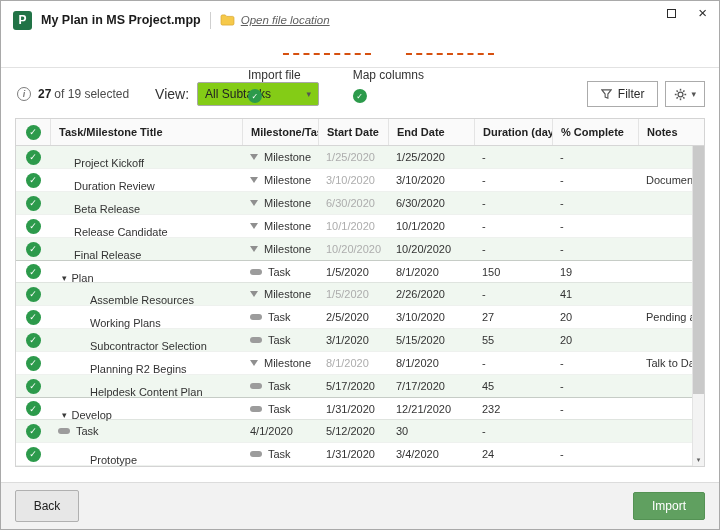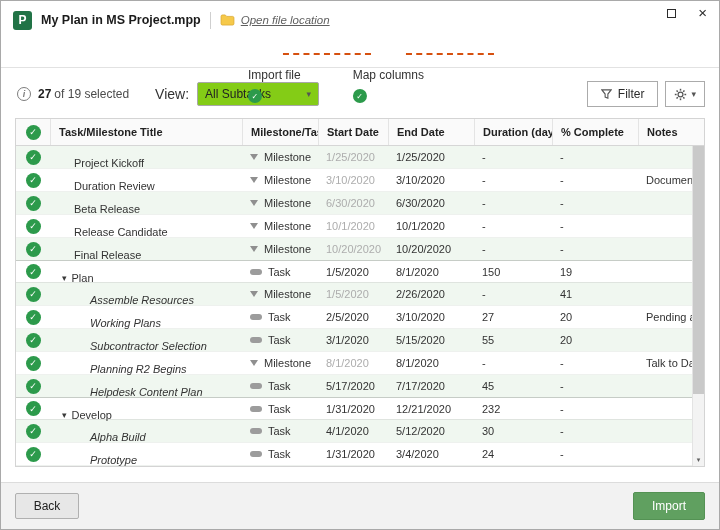--- a/index.html
+++ b/index.html
@@ -96,21 +96,21 @@
   .tr.group-row { border-top: 1px solid #c6ccc6; margin-top: -1px; border-bottom-color: #dfe4df; }
   .td { font-size: 11px; color: #333; padding-left: 8px; white-space: nowrap; overflow: hidden; }
   .td.check-cell { display: flex; justify-content: center; padding-left: 0; }
   .check-circle {
     width: 15px; height: 15px; border-radius: 50%; background: #2c9a4b; color: #fff;
     display: inline-flex; align-items: center; justify-content: center;
     font-size: 9px; font-weight: bold; flex: none; cursor: pointer;
   }
   .title-cell { display: flex; align-items: center; gap: 5px; margin-top: 12px; }
   .title-cell.lvl1 { padding-left: 24px; }
-  .title-cell.lvl2 { padding-left: 40px; font-style: italic; }
+  .title-cell.lvl2 { padding-left: 40px; }
   .tr.group-row .title-cell { padding-left: 12px; }
   .caret { font-size: 9px; color: #3a3a3a; cursor: pointer; }
   .type-cell { display: flex; align-items: center; gap: 6px; }
   .type-icon { flex: none; }
   .type-icon.ms-icon {
     width: 0; height: 0;
     border-left: 4px solid transparent; border-right: 4px solid transparent;
     border-top: 6px solid #8f8f8f;
   }
   .type-icon.task-icon { width: 12px; height: 6px; border-radius: 3px; background: #9c9c9c; }
@@ -129,21 +129,21 @@
   }
 
   
   .footer {
     margin-top: auto; height: 47px; flex: none;
     background: #f2f2f2; border-top: 1px solid #dcdcdc;
     display: flex; align-items: center; justify-content: space-between;
     padding: 0 14px;
   }
   .back-btn {
-    min-width: 64px; height: 26px; background: #e7e7e7; border: 1px solid #b0b0b0; border-radius: 2px;
+    min-width: 64px; height: 32px; background: #e7e7e7; border: 1px solid #b0b0b0; border-radius: 2px;
     font-size: 12px; color: #222; display: inline-flex; align-items: center; justify-content: center;
     padding: 0 14px; cursor: pointer;
   }
   .import-btn {
     min-width: 72px; height: 28px; background: #60a060; border: 1px solid #549254; border-radius: 2px;
     font-size: 12px; color: #fff; display: inline-flex; align-items: center; justify-content: center;
     padding: 0 16px; cursor: pointer;
   }
 </style>
 </head>
@@ -482,24 +482,20 @@
     <div class="td">232</div>
     <div class="td">-</div>
     <div class="td"></div>
   </div>
           <div class="tr stripe">
     <div class="td check-cell">
       <span class="check-circle">
                 <span class="glyph">✓</span>
               </span>
     </div>
-    <div class="td title-cell lvl2">
-
-      <span>Alpha Build</span>
-    </div>
     <div class="td type-cell">
       <span class="type-icon task-icon"></span>
       <span>Task</span>
     </div>
     <div class="td">4/1/2020</div>
     <div class="td">5/12/2020</div>
     <div class="td">30</div>
     <div class="td">-</div>
     <div class="td"></div>
   </div>

